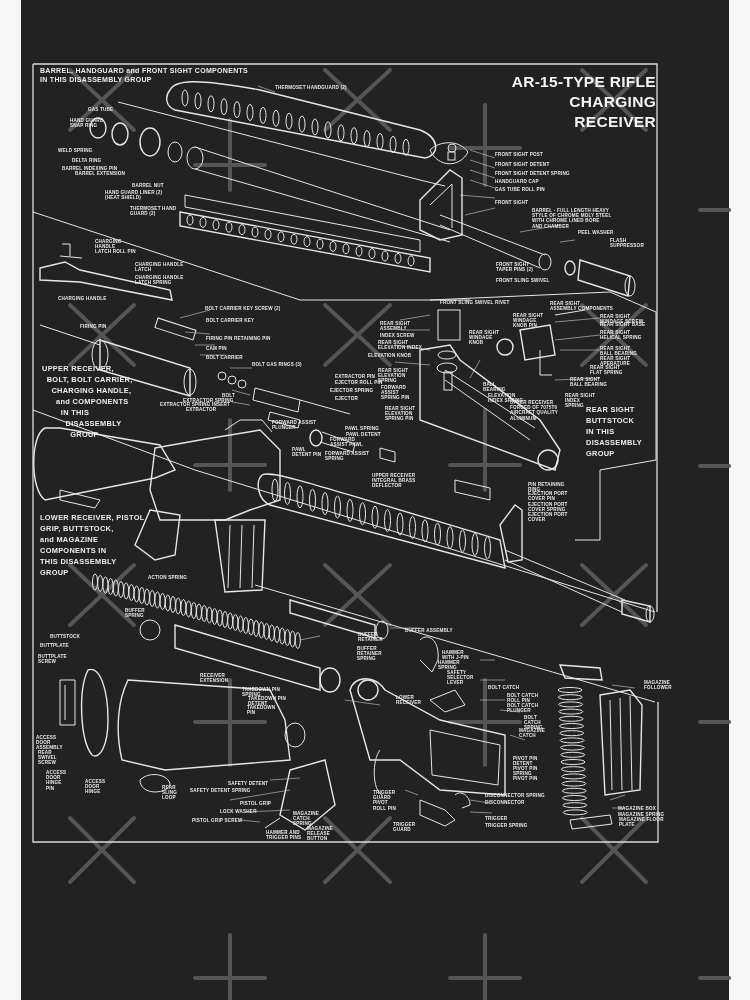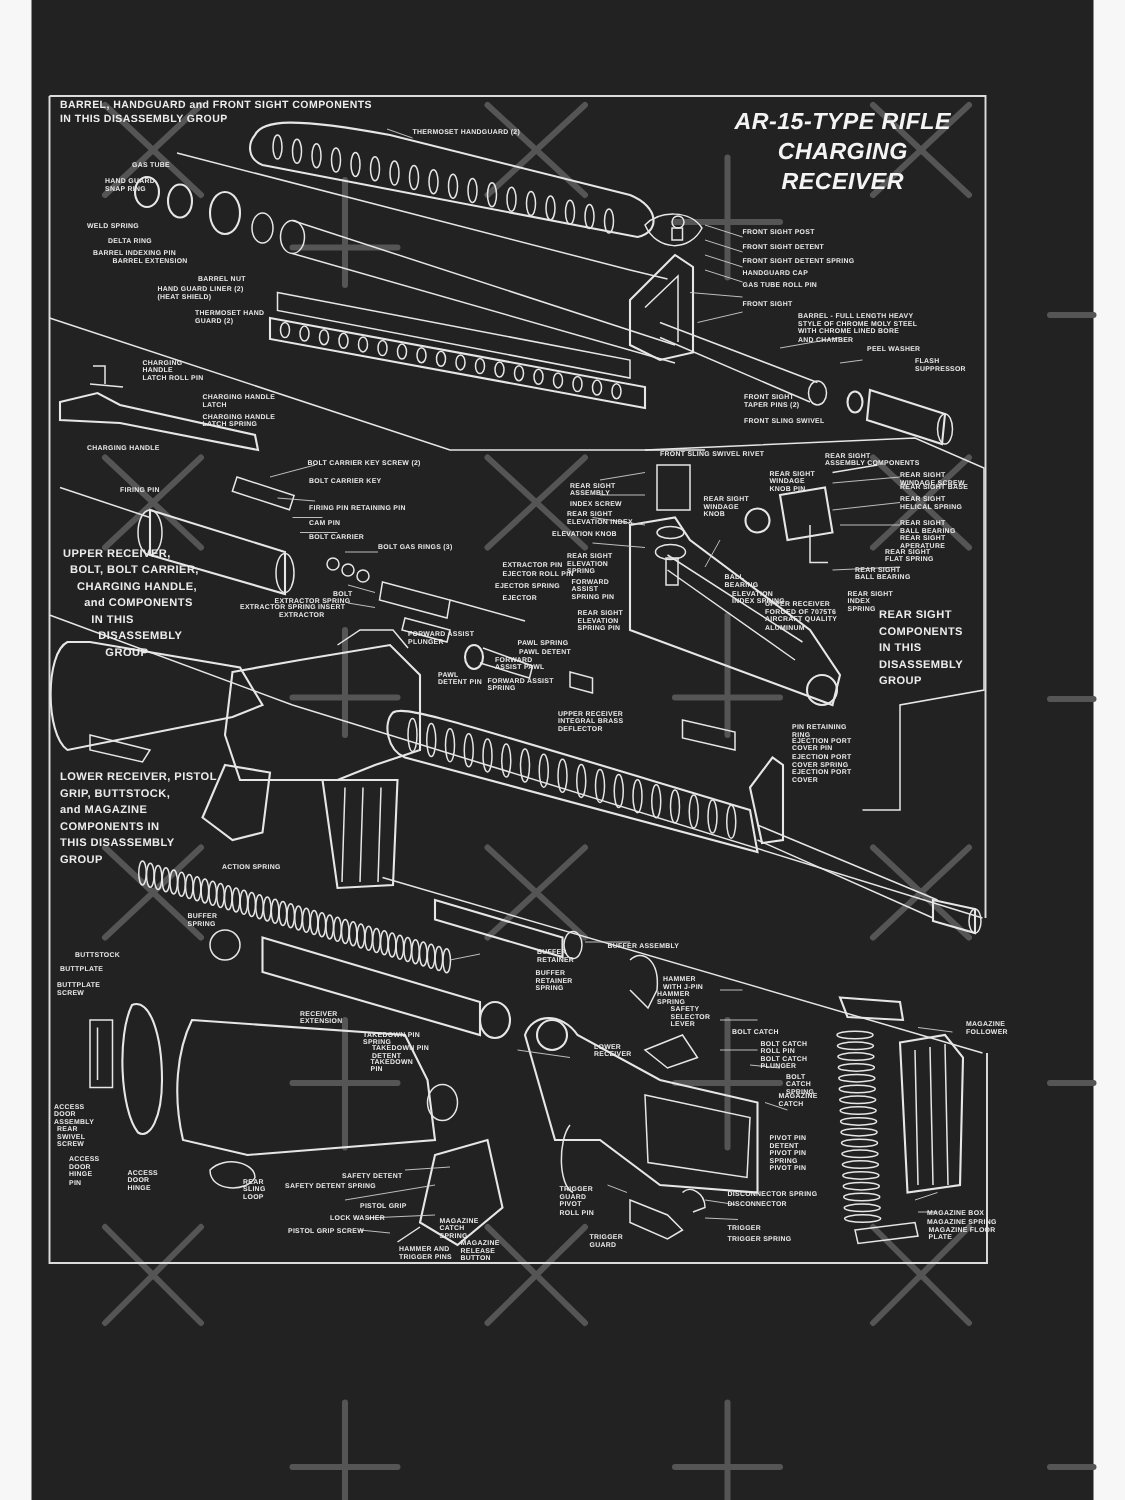--- a/index.html
+++ b/index.html
@@ -3,21 +3,21 @@
 <meta charset="utf-8">
 <style>
   html,body{margin:0;padding:0;background:#f7f7f7;}
   body{width:750px;height:1000px;position:relative;overflow:hidden;font-family:"Liberation Sans",sans-serif;}
   #panel{position:absolute;left:21px;top:0;width:708px;height:1000px;background:#222222;}
   #marks{position:absolute;left:0;top:0;width:750px;height:1000px;pointer-events:none;}
   #diagram{position:absolute;left:0;top:0;width:750px;height:1000px;}
   .lbl{position:absolute;color:#e8e8e8;font-size:4.6px;line-height:5.2px;font-weight:bold;letter-spacing:.2px;white-space:pre;text-transform:uppercase;}
   .grp{position:absolute;color:#ececec;font-size:7.4px;line-height:11px;font-weight:bold;letter-spacing:.3px;white-space:pre;}
   .hdr{position:absolute;color:#ececec;font-size:7px;line-height:9px;font-weight:bold;letter-spacing:.3px;white-space:pre;}
-  #title{position:absolute;right:116px;top:72px;text-align:center;color:#f4f4f4;font-weight:bold;font-size:15.5px;line-height:20px;letter-spacing:.3px;font-style:italic;}
+  #title{position:absolute;right:94px;top:72px;text-align:right;color:#f4f4f4;font-weight:bold;font-size:15.5px;line-height:20px;letter-spacing:.3px;}
   #title div{white-space:nowrap;}
   svg .ln{stroke:#e6e6e6;stroke-width:1;fill:none;}
   svg .ln2{stroke:#e6e6e6;stroke-width:1.4;fill:none;}
   svg .thin{stroke:#cfcfcf;stroke-width:.6;fill:none;}
   svg .frame{stroke:#dcdcdc;stroke-width:1.3;fill:none;}
   svg .mk{stroke:#555;stroke-width:4;stroke-linecap:round;}
 </style>
 </head>
 <body>
 
@@ -411,21 +411,21 @@
 <div class="hdr" style="left:40px;top:66px;">BARREL, HANDGUARD and FRONT SIGHT COMPONENTS
 IN THIS DISASSEMBLY GROUP</div>
 <div class="grp" style="left:42px;top:363px;">UPPER RECEIVER,
   BOLT, BOLT CARRIER,
     CHARGING HANDLE,
       and COMPONENTS
         IN THIS
           DISASSEMBLY
             GROUP</div>
 <div class="grp" style="left:586px;top:404px;">REAR SIGHT
-COMPONENTS
+BUTTSTOCK
 IN THIS
 DISASSEMBLY
 GROUP</div>
 <div class="grp" style="left:40px;top:512px;">LOWER RECEIVER, PISTOL
 GRIP, BUTTSTOCK,
 and MAGAZINE
 COMPONENTS IN
 THIS DISASSEMBLY
 GROUP</div>
 

